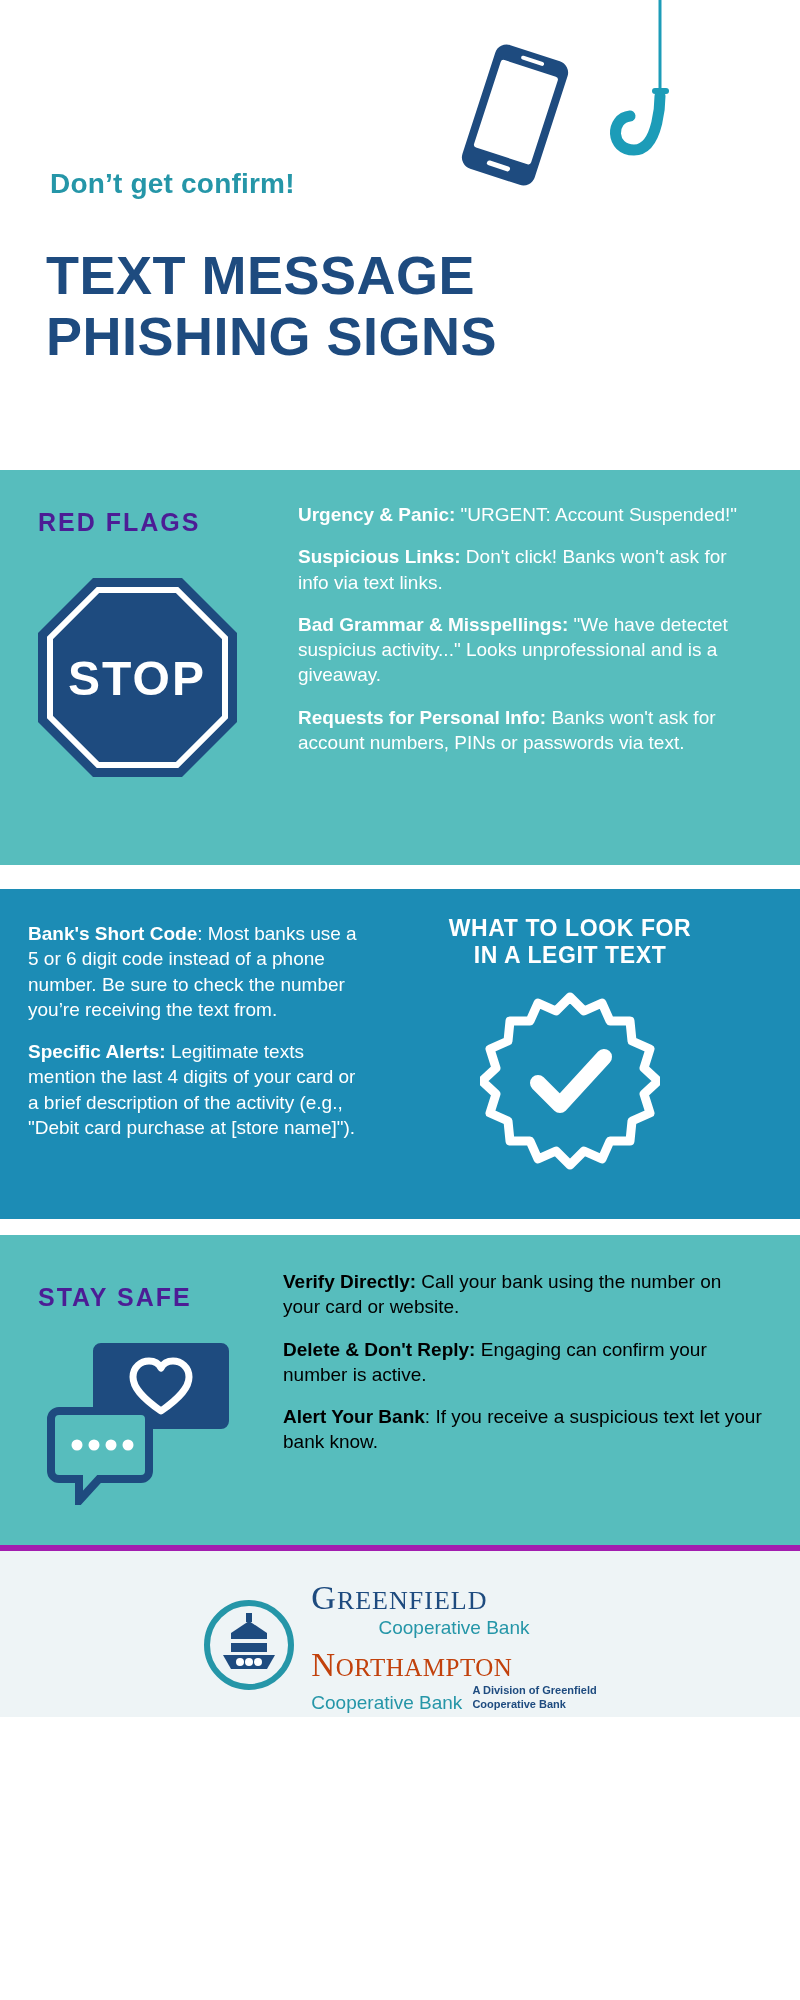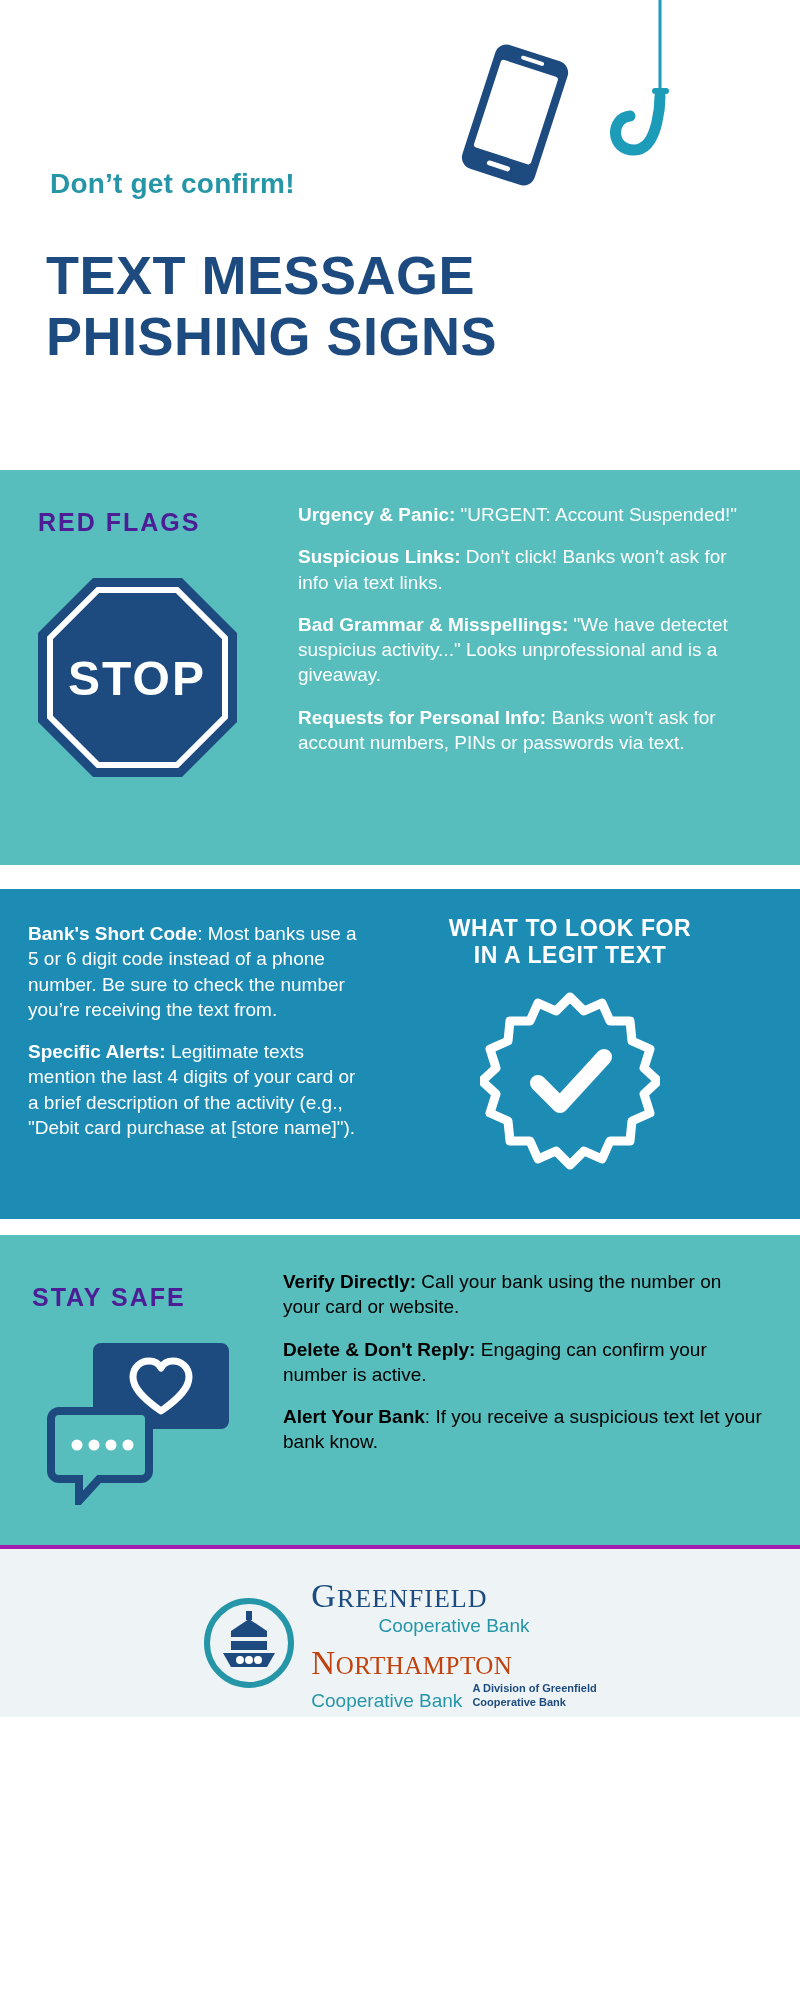--- a/index.html
+++ b/index.html
@@ -102,30 +102,30 @@
     font-weight: bold;
     color: #ffffff;
     line-height: 1.17;
     letter-spacing: 0.6px;
     text-transform: uppercase;
   }
   .badge-wrap { margin: 22px auto 0; width: 180px; height: 180px; }
 
   
   .band3 { height: 310px; }
-  .band3 .title-wrap { position: absolute; left: 32px; top: 48px; width: 230px; }
+  .band3 .title-wrap { position: absolute; left: 38px; top: 48px; width: 230px; }
   .chat-wrap { position: absolute; left: 45px; top: 100px; width: 190px; height: 170px; }
   .band3 .bullets { position: absolute; left: 283px; top: 34px; width: 480px; }
 
   
   .footer {
     position: relative;
     height: 172px;
     background: #eef4f6;
-    border-top: 4px solid #a21caf;
+    border-top: 6px solid #a21caf;
   }
   .logo-row {
     position: absolute;
     left: 0; right: 0; top: 26px;
     display: flex;
     justify-content: center;
     align-items: center;
     gap: 16px;
   }
   .logo-mark { width: 92px; height: 92px; flex: none; }

